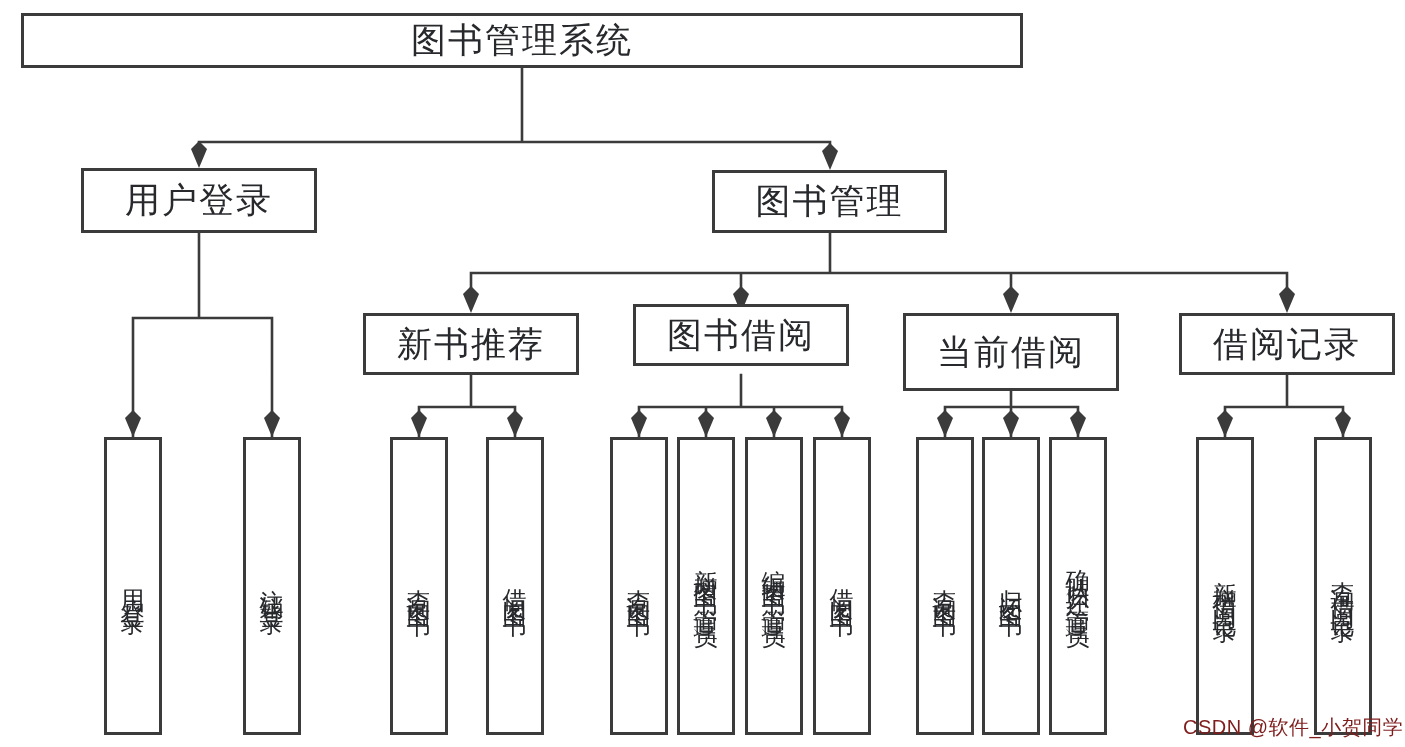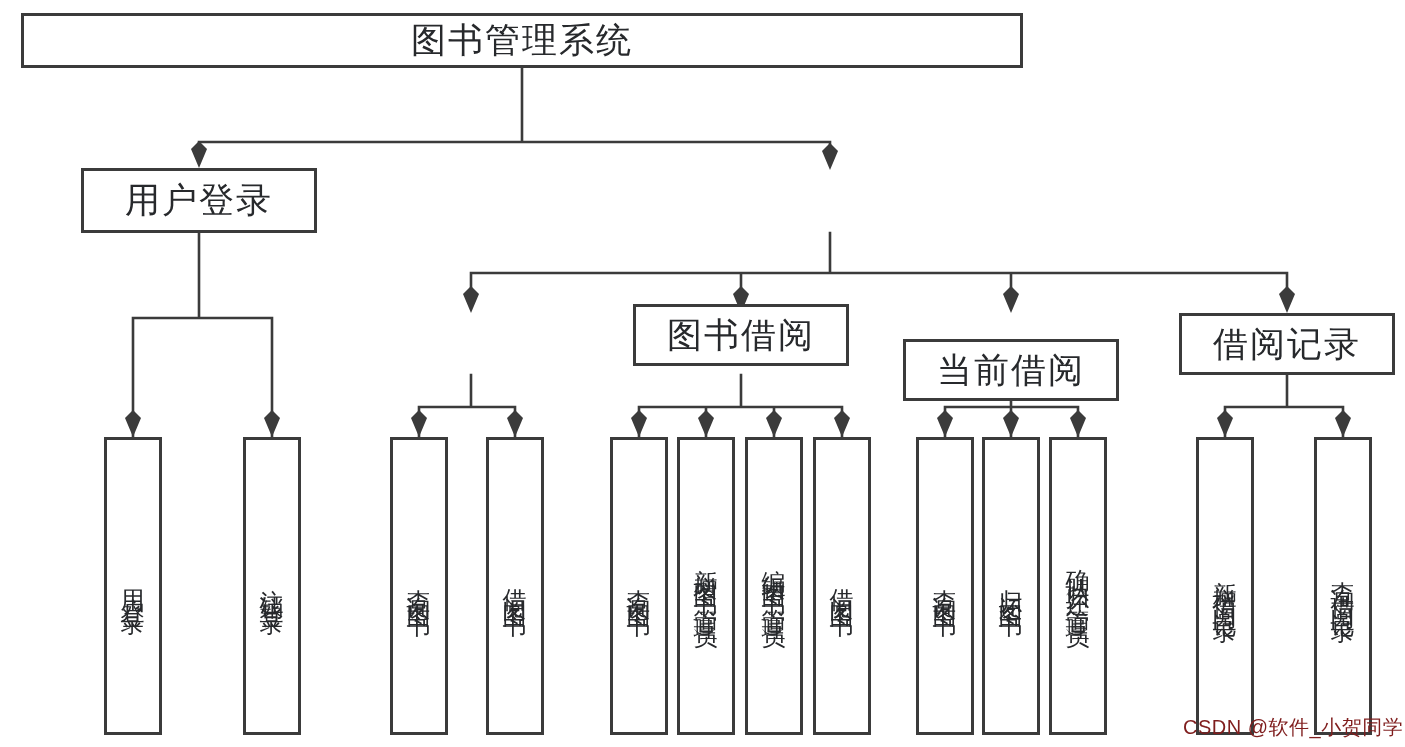--- a/index.html
+++ b/index.html
@@ -92,23 +92,25 @@
              M945,410 L953,418 L945,437 L937,418 Z
              M1011,410 L1019,418 L1011,437 L1003,418 Z
              M1078,410 L1086,418 L1078,437 L1070,418 Z
              M1225,410 L1233,418 L1225,437 L1217,418 Z
              M1343,410 L1351,418 L1343,437 L1335,418 Z"></path>
   </svg>
 
   <div class="node hbox" style="left:21px; top:13px; width:1002px; height:55px;">图书管理系统</div>
 
   <div class="node hbox" style="left:81px; top:168px; width:236px; height:65px;">用户登录</div>
+  <div class="node hbox" style="left:712px; top:170px; width:235px; height:63px;">图书管理</div>
 
+  <div class="node hbox" style="left:363px; top:313px; width:216px; height:62px;">新书推荐</div>
   <div class="node hbox" style="left:633px; top:304px; width:216px; height:62px;">图书借阅</div>
-  <div class="node hbox" style="left:903px; top:313px; width:216px; height:62px;margin-top:26px;">当前借阅</div>
+  <div class="node hbox" style="left:903px; top:313px; width:216px; height:78px;">当前借阅</div>
   <div class="node hbox" style="left:1179px; top:313px; width:216px; height:62px;">借阅记录</div>
 
   <div class="node vbox" style="left:104px;">
     <span class="vlabel">用户登录</span>
   </div>
   <div class="node vbox" style="left:243px;">
     <span class="vlabel">注销登录</span>
   </div>
 
   <div class="node vbox" style="left:390px;">

